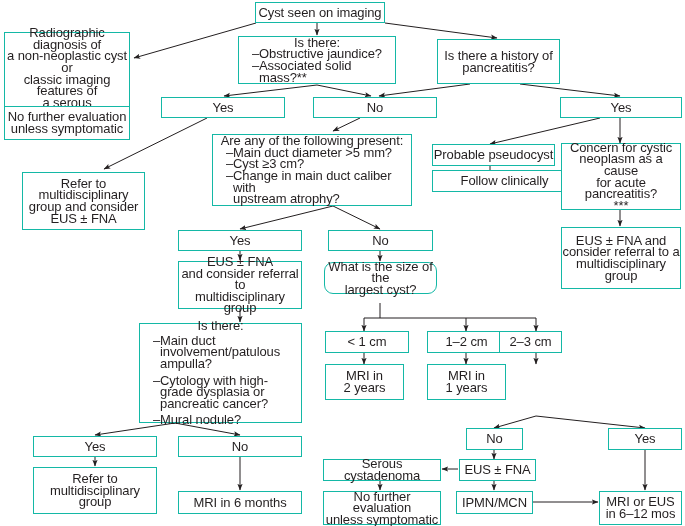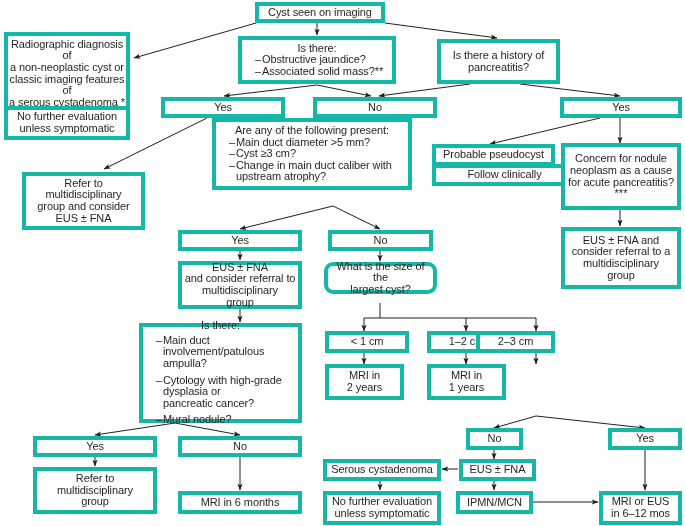--- a/index.html
+++ b/index.html
@@ -19,27 +19,27 @@
     position: absolute;
     left: 0;
     top: 0;
     width: 685px;
     height: 526px;
     pointer-events: none;
   }
   .node {
     position: absolute;
     box-sizing: border-box;
-    border: 4px solid #14b8a6;
+    border: 1px solid #14b8a6;
     background: #ffffff;
     display: flex;
     flex-direction: column;
     justify-content: center;
     color: #231f20;
-    font-size: 11px;
+    font-size: 13px;
     line-height: 11.6px;
     letter-spacing: -0.1px;
   }
   .node.center { align-items: center; text-align: center; }
   .node.listbox { align-items: stretch; text-align: left; }
   .node-title {
     text-align: center;
     display: block;
   }
   .node-line { display: block; }
@@ -191,42 +191,42 @@
     <span class="node-line">Yes</span>
   </div>
 
   <div class="node center" style="left:22px; top:172px; width:123px; height:58px;">
     <span class="node-line">Refer to</span>
     <span class="node-line">multidisciplinary</span>
     <span class="node-line">group and consider</span>
     <span class="node-line">EUS ± FNA</span>
   </div>
 
-  <div class="node listbox" style="left:212px; top:118px; width:200px; height:72px; padding:4px 6px;">
+  <div class="node listbox" style="left:212px; top:134px; width:200px; height:72px; padding:4px 6px;">
     <span class="node-title">Are any of the following present:</span>
     <span class="bullets">
       <span class="bullet"><span>Main duct diameter &gt;5 mm?</span></span>
       <span class="bullet"><span>Cyst ≥3 cm?</span></span>
       <span class="bullet">
         <span>Change in main duct caliber with</span>
         <span class="cont">upstream atrophy?</span>
       </span>
     </span>
   </div>
 
   <div class="node center" style="left:432px; top:144px; width:123px; height:22px;">
     <span class="node-line">Probable pseudocyst</span>
   </div>
 
-  <div class="node center" style="left:432px; top:164px; width:145px; height:22px;">
+  <div class="node center" style="left:432px; top:170px; width:145px; height:22px;">
     <span class="node-line">Follow clinically</span>
   </div>
 
   <div class="node center" style="left:561px; top:143px; width:120px; height:67px;">
-    <span class="node-line">Concern for nodule</span>
+    <span class="node-line">Concern for cystic</span>
     <span class="node-line">neoplasm as a cause</span>
     <span class="node-line">for acute pancreatitis?</span>
     <span class="stars">***</span>
   </div>
 
   <div class="node center" style="left:561px; top:227px; width:120px; height:62px;">
     <span class="node-line">EUS ± FNA and</span>
     <span class="node-line">consider referral to a</span>
     <span class="node-line">multidisciplinary</span>
     <span class="node-line">group</span>
@@ -270,21 +270,21 @@
   </div>
 
   <div class="node center" style="left:325px; top:331px; width:84px; height:22px;">
     <span class="node-line">&lt; 1 cm</span>
   </div>
 
   <div class="node center" style="left:427px; top:331px; width:79px; height:22px;">
     <span class="node-line">1–2 cm</span>
   </div>
 
-  <div class="node center" style="left:476px; top:331px; width:79px; height:22px;">
+  <div class="node center" style="left:499px; top:331px; width:63px; height:22px;">
     <span class="node-line">2–3 cm</span>
   </div>
 
   <div class="node center" style="left:325px; top:364px; width:79px; height:36px;">
     <span class="node-line">MRI in</span>
     <span class="node-line">2 years</span>
   </div>
 
   <div class="node center" style="left:427px; top:364px; width:79px; height:36px;">
     <span class="node-line">MRI in</span>

